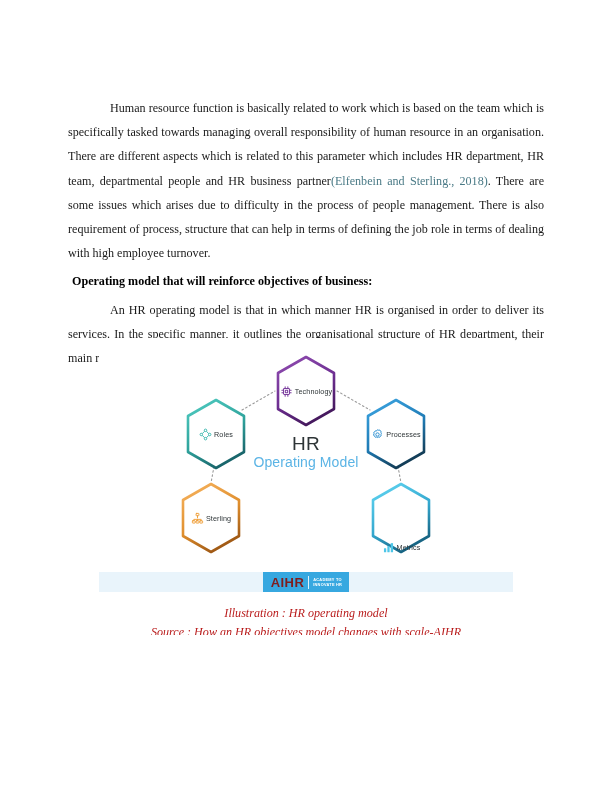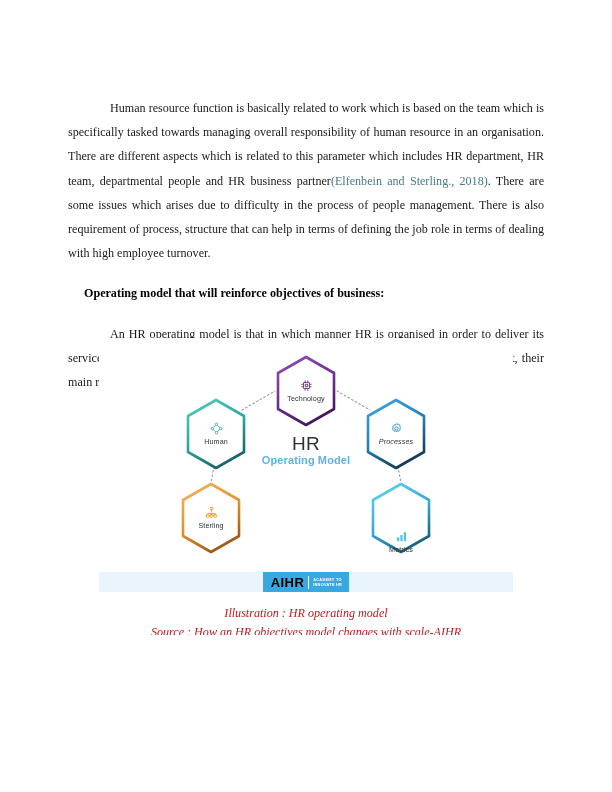--- a/index.html
+++ b/index.html
@@ -40,21 +40,21 @@
     color: #1a1a1a;
     font-family: "Liberation Serif", serif;
     -webkit-font-smoothing: antialiased;
   }
 
   .citation {
     color: #4a7a86;
   }
 
   h2.sub-heading {
-    margin: 16px;
+    margin: 4px;
     font-size: 12.1px;
     line-height: 2.0;
     font-weight: bold;
     text-align: left;
     color: #000000;
     font-family: "Liberation Serif", serif;
   }
 
   
   .figure-wrap {
@@ -83,21 +83,20 @@
   .hex svg.hex-shape {
     position: absolute;
     left: 0; top: 0;
     width: 62px;
     height: 72px;
   }
   .hex .hex-inner {
     position: relative;
     z-index: 2;
     display: flex;
-    flex-direction: column;
     align-items: center;
     justify-content: center;
     gap: 2px;
     width: 100%;
   }
   .hex .hex-icon {
     width: 13px;
     height: 13px;
     display: block;
   }
@@ -128,25 +127,24 @@
   }
   .center-text .ct-hr {
     font-family: "Liberation Sans", sans-serif;
     font-size: 19px;
     color: #2d3436;
     line-height: 1.05;
     letter-spacing: 0.3px;
   }
   .center-text .ct-model {
     font-family: "Liberation Sans", sans-serif;
-    font-size: 11px;
+    font-size: 14px;
     color: #5bb4e5;
     line-height: 1.15;
     letter-spacing: 0.1px;
-    font-weight: bold;
   }
 
   .logo-band {
     position: relative;
     width: 414px;
     height: 20px;
     background: #e9f4fb;
     display: flex;
     align-items: center;
     justify-content: center;
@@ -156,21 +154,21 @@
     align-items: center;
     background: #37a8e0;
     padding: 3px 7px 3px 8px;
     height: 14px;
     box-sizing: content-box;
   }
   .logo-main {
     font-family: "Liberation Sans", sans-serif;
     font-weight: bold;
     font-size: 13px;
-    color: #000000;
+    color: #7f1d1d;
     letter-spacing: 0.4px;
     line-height: 1;
   }
   .logo-div {
     width: 1px;
     height: 13px;
     background: #ffffff;
     opacity: 0.85;
     margin: 0 4px;
   }
@@ -272,25 +270,25 @@
         <div class="hex-inner">
           <svg class="hex-icon" viewBox="0 0 24 24">
             <g fill="none" stroke="#3fb8b0" stroke-width="1.8">
               <circle cx="12" cy="4.3" r="2.3"></circle>
               <circle cx="12" cy="19.7" r="2.3"></circle>
               <circle cx="4.3" cy="12" r="2.3"></circle>
               <circle cx="19.7" cy="12" r="2.3"></circle>
               <path d="M10.4 6 6 10.4M13.6 6 18 10.4M10.4 18 6 13.6M13.6 18 18 13.6"></path>
             </g>
           </svg>
-          <div class="hex-label">Human</div>
-        </div>
-      </div>
-
-      <div class="hex" style="left:266px; top:60px;font-style:italic;">
+          <div class="hex-label">Roles</div>
+        </div>
+      </div>
+
+      <div class="hex" style="left:266px; top:60px;">
         <svg class="hex-shape" viewBox="0 0 62 72">
           <defs>
             <linearGradient id="gradProcesses" x1="0.15" y1="0" x2="0.6" y2="1">
               <stop offset="0%" stop-color="#3ba3e0"></stop>
               <stop offset="55%" stop-color="#1f7bb5"></stop>
               <stop offset="100%" stop-color="#12384f"></stop>
             </linearGradient>
           </defs>
           <polygon points="31,2 59,18 59,54 31,70 3,54 3,18" fill="#ffffff" stroke="url(#gradProcesses)" stroke-width="2.6" stroke-linejoin="round"></polygon>
         </svg>

